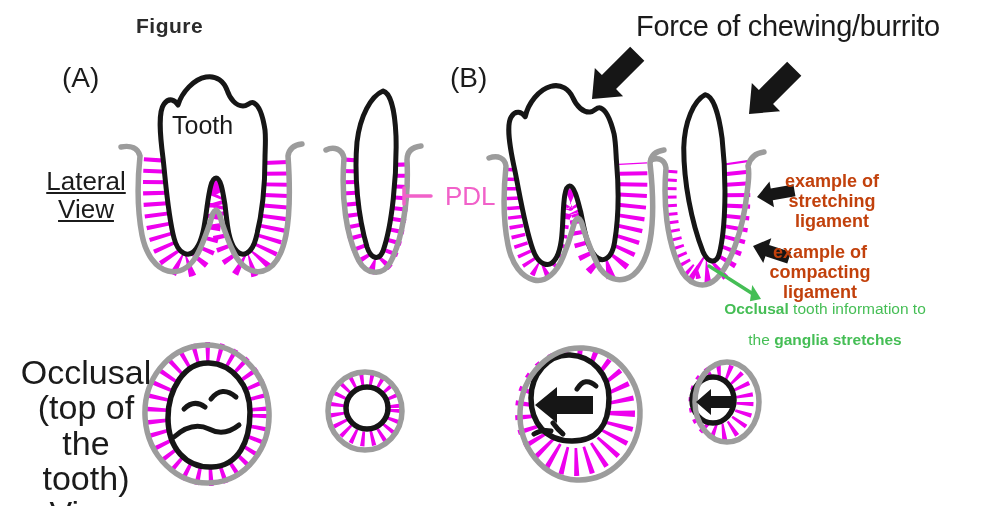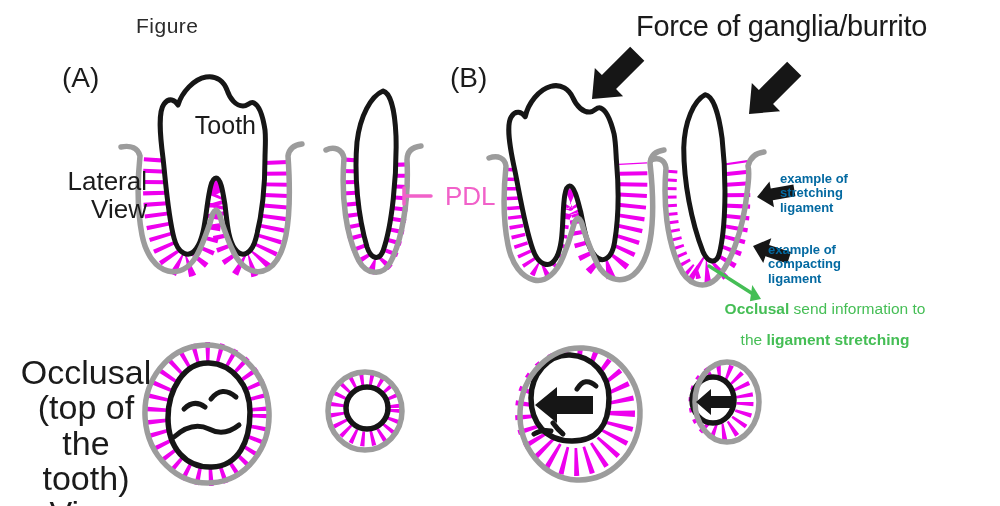--- a/index.html
+++ b/index.html
@@ -9,29 +9,29 @@
     --ink:#161616;
     --neuron-green:#45BE55;
   }
   html,body{margin:0;padding:0;background:#ffffff;}
   .stage{
     position:relative;width:1000px;height:506px;background:#fff;overflow:hidden;
     font-family:"Liberation Sans","DejaVu Sans",sans-serif;color:#1b1b1b;
   }
   .stage svg{position:absolute;left:0;top:0;}
   .txt{position:absolute;white-space:pre-line;}
-  .figure-title{left:136px;top:14px;font-size:21px;color:#2b2b2b;letter-spacing:.5px;}
+  .figure-title{left:136px;top:14px;font-size:21px;color:#2b2b2b;letter-spacing:.5px;font-weight:bold;}
   .a-label{left:62px;top:62px;font-size:28px;}
   .b-label{left:450px;top:62px;font-size:28px;}
   .force-label{left:636px;top:10px;font-size:29px;letter-spacing:-.3px;}
-  .tooth-label{left:172px;top:111px;width:84px;text-align:right;font-size:25px;}
+  .tooth-label{left:172px;top:111px;width:84px;text-align:left;font-size:25px;}
   .pdl-label{left:410px;top:181px;font-size:26px;color:var(--pdl-label);margin-left:35px;}
-  .lateral-label{left:25px;top:168px;width:122px;text-align:right;font-size:26px;line-height:1.07;}
+  .lateral-label{left:25px;top:168px;width:122px;text-align:center;font-size:26px;line-height:1.07;text-decoration:underline;}
   .occlusal-label{left:16px;top:355px;width:140px;text-align:center;font-size:34px;line-height:1.04;}
-  .note{font-weight:bold;font-size:13px;line-height:1.1;text-align:left;color:#0369a1;}
+  .note{font-weight:bold;font-size:18px;line-height:1.1;text-align:center;color:#c2410c;}
   .stretch-note{left:780px;top:172px;width:104px;}
   .compact-note{left:768px;top:243px;width:104px;}
   .neuron-note{left:716px;top:301px;width:218px;text-align:center;
     font-size:15.5px;line-height:15.5px;color:var(--neuron-green);}
   
   .pdl{fill:none;stroke:var(--ligament);}
   .tooth{fill:#ffffff;stroke:var(--ink);stroke-width:5;stroke-linejoin:round;stroke-linecap:round;}
   .socket{fill:none;stroke:var(--socket);stroke-width:5.5;stroke-linecap:round;stroke-linejoin:round;}
   .blob{fill:#ffffff;stroke:var(--ink);stroke-width:5.5;stroke-linejoin:round;}
   .arrow{fill:var(--ink);stroke:none;}
@@ -142,29 +142,29 @@
       <ellipse class="pdl" cx="721" cy="402" rx="24" ry="30" stroke-width="17" stroke-dasharray="3.5 6"></ellipse>
       <ellipse class="blob" cx="713" cy="400" rx="21" ry="23"></ellipse>
       <ellipse class="socket" cx="727" cy="402" rx="32" ry="40"></ellipse>
       <use href="#arrowSmall" class="arrow" transform="translate(696,402)"></use>
     </g>
   </svg>
 
   <div class="txt figure-title">Figure</div>
   <div class="txt a-label">(A)</div>
   <div class="txt b-label">(B)</div>
-  <div class="txt force-label">Force of ganglia/burrito</div>
+  <div class="txt force-label">Force of chewing/burrito</div>
   <div class="txt tooth-label">Tooth</div>
   <div class="txt pdl-label">PDL</div>
   <div class="txt lateral-label">Lateral
 View</div>
   <div class="txt occlusal-label">Occlusal
 (top of
 the tooth)
 View</div>
   <div class="txt note stretch-note">example of
 stretching
 ligament</div>
   <div class="txt note compact-note">example of
 compacting
 ligament</div>
-  <div class="txt neuron-note"><b>Occlusal</b> <span>send information to</span><br><br><span>the</span> <b>ligament stretching</b></div>
+  <div class="txt neuron-note"><b>Occlusal</b> <span>tooth information to</span><br><br><span>the</span> <b>ganglia stretches</b></div>
 </div>
 
 </body></html>

